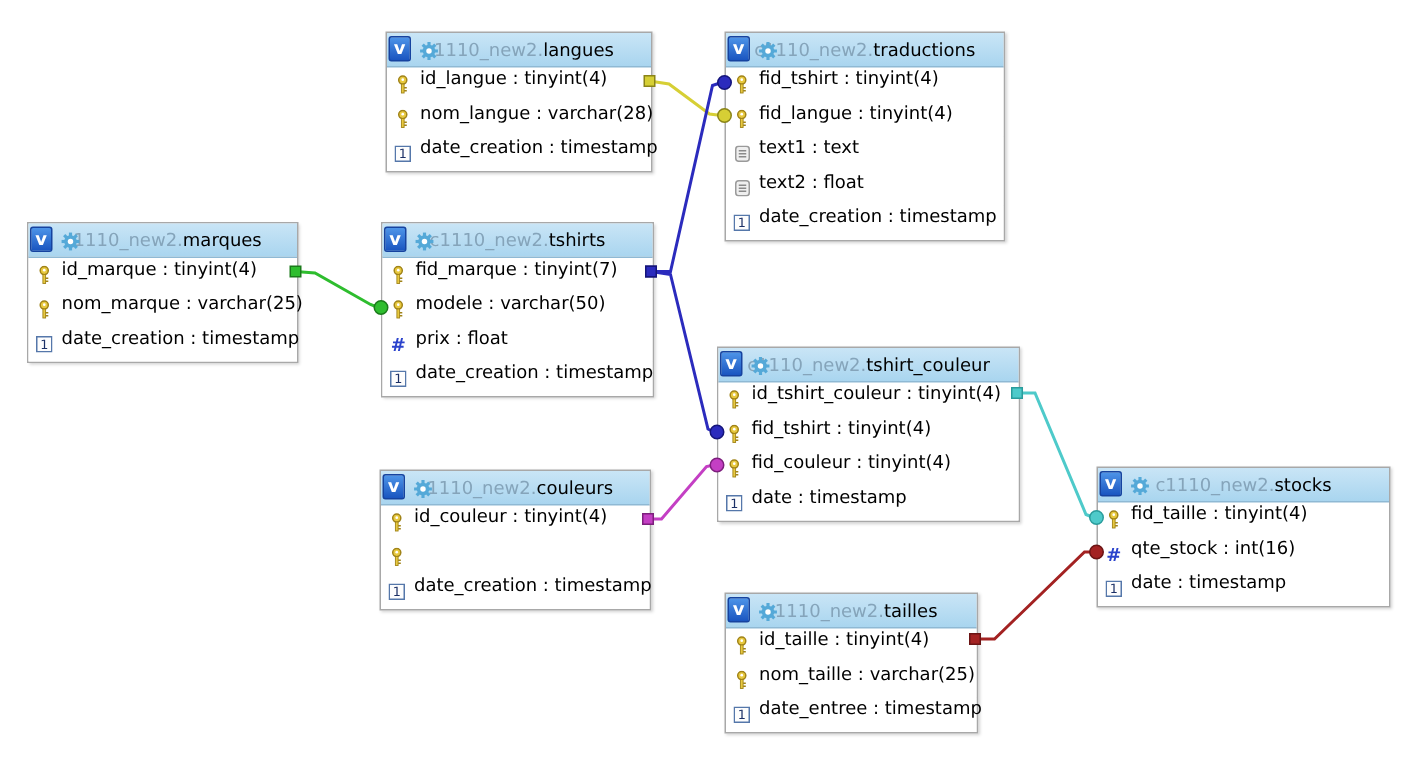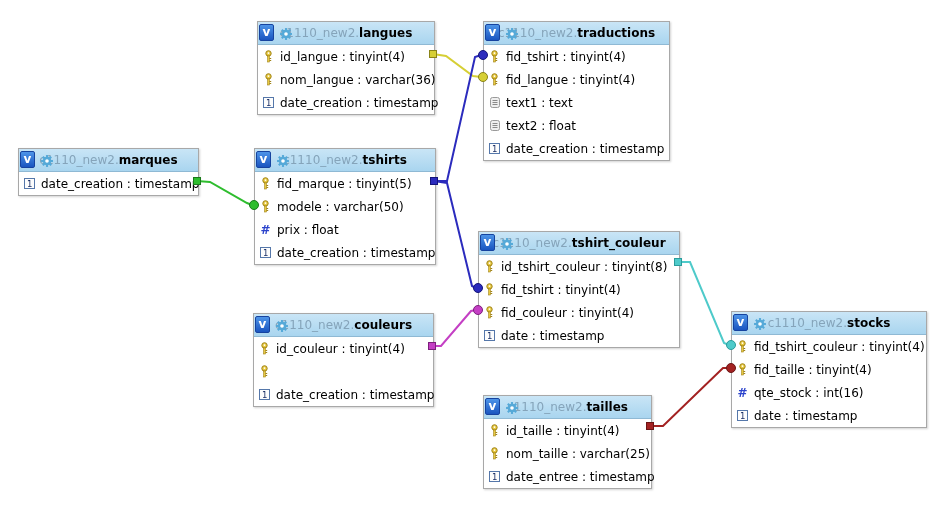--- a/index.html
+++ b/index.html
@@ -20,23 +20,23 @@
     cursor:move;
   }
   .vicon{
     position:absolute;left:1px;top:2px;width:15px;height:17px;
     background:linear-gradient(to bottom,#4d94e8,#1a55c0);
     border:1px solid #16439f;border-radius:2px;box-sizing:border-box;
     color:#fff;font-weight:bold;font-size:12px;line-height:15px;text-align:center;
   }
   .gearicon{position:absolute;left:21px;top:4px;width:14px;height:14px;}
   .prefix{color:#85a4ba;}
-  .tname{color:#000;font-weight:bold;}
+  .tname{color:#000;font-weight:normal;}
   .row{
-    height:23px;display:flex;align-items:center;gap:5px;
+    height:23px;display:flex;gap:5px;
     padding:0 5px 0 4px;font-size:12px;color:#000;white-space:nowrap;
     background:#fff;
   }
   .ficon{width:13px;display:flex;justify-content:center;align-items:center;flex:0 0 13px;}
   .numglyph{color:#2b43cc;font-weight:bold;font-size:12px;line-height:12px;}
 </style>
 </head>
 <body>
 
 <div id="canvas">
@@ -109,21 +109,21 @@
       <div class="row">
       <span class="ficon">
     <svg width="9" height="13" viewBox="0 0 9 13">
       <circle cx="4.5" cy="3.4" r="2.7" fill="#e8c93f" stroke="#a08318" stroke-width="1"></circle>
       <circle cx="4.5" cy="3.1" r="0.9" fill="#fff"></circle>
       <rect x="3.6" y="6" width="1.8" height="6" fill="#e8c93f" stroke="#a08318" stroke-width="0.6"></rect>
       <rect x="5.4" y="8" width="1.8" height="1" fill="#a08318"></rect>
       <rect x="5.4" y="10" width="1.8" height="1" fill="#a08318"></rect>
     </svg>
         </span>
-      <span>nom_langue : varchar(36)</span>
+      <span>nom_langue : varchar(28)</span>
     </div>
       <div class="row">
       <span class="ficon">
     <svg width="11" height="11" viewBox="0 0 11 11">
       <rect x="0.5" y="0.5" width="10" height="10" fill="#fdfdfd" stroke="#5577aa" stroke-width="1"></rect>
       <text x="5.6" y="8.6" font-size="8.5" fill="#1b2f66" text-anchor="middle" font-family="DejaVu Sans,sans-serif">1</text>
     </svg>
         </span>
       <span>date_creation : timestamp</span>
     </div>
@@ -213,20 +213,44 @@
               <line x1="4" y1="16" x2="16" y2="4"></line>
         </g>
         <circle cx="10" cy="10" r="6" fill="#55a9d8"></circle>
         <circle cx="10" cy="10" r="2.6" fill="#fff"></circle>
       </svg>
     </span>
     <span class="prefix">c1110_new2.</span><span class="tname">marques</span>
   </div>
       <div class="row">
       <span class="ficon">
+    <svg width="9" height="13" viewBox="0 0 9 13">
+      <circle cx="4.5" cy="3.4" r="2.7" fill="#e8c93f" stroke="#a08318" stroke-width="1"></circle>
+      <circle cx="4.5" cy="3.1" r="0.9" fill="#fff"></circle>
+      <rect x="3.6" y="6" width="1.8" height="6" fill="#e8c93f" stroke="#a08318" stroke-width="0.6"></rect>
+      <rect x="5.4" y="8" width="1.8" height="1" fill="#a08318"></rect>
+      <rect x="5.4" y="10" width="1.8" height="1" fill="#a08318"></rect>
+    </svg>
+        </span>
+      <span>id_marque : tinyint(4)</span>
+    </div>
+      <div class="row">
+      <span class="ficon">
+    <svg width="9" height="13" viewBox="0 0 9 13">
+      <circle cx="4.5" cy="3.4" r="2.7" fill="#e8c93f" stroke="#a08318" stroke-width="1"></circle>
+      <circle cx="4.5" cy="3.1" r="0.9" fill="#fff"></circle>
+      <rect x="3.6" y="6" width="1.8" height="6" fill="#e8c93f" stroke="#a08318" stroke-width="0.6"></rect>
+      <rect x="5.4" y="8" width="1.8" height="1" fill="#a08318"></rect>
+      <rect x="5.4" y="10" width="1.8" height="1" fill="#a08318"></rect>
+    </svg>
+        </span>
+      <span>nom_marque : varchar(25)</span>
+    </div>
+      <div class="row">
+      <span class="ficon">
     <svg width="11" height="11" viewBox="0 0 11 11">
       <rect x="0.5" y="0.5" width="10" height="10" fill="#fdfdfd" stroke="#5577aa" stroke-width="1"></rect>
       <text x="5.6" y="8.6" font-size="8.5" fill="#1b2f66" text-anchor="middle" font-family="DejaVu Sans,sans-serif">1</text>
     </svg>
         </span>
       <span>date_creation : timestamp</span>
     </div>
     </div>
     <div class="tbl" style="left: 254px; top: 148px; width: 180px;">
       <div class="hd">
@@ -248,21 +272,21 @@
       <div class="row">
       <span class="ficon">
     <svg width="9" height="13" viewBox="0 0 9 13">
       <circle cx="4.5" cy="3.4" r="2.7" fill="#e8c93f" stroke="#a08318" stroke-width="1"></circle>
       <circle cx="4.5" cy="3.1" r="0.9" fill="#fff"></circle>
       <rect x="3.6" y="6" width="1.8" height="6" fill="#e8c93f" stroke="#a08318" stroke-width="0.6"></rect>
       <rect x="5.4" y="8" width="1.8" height="1" fill="#a08318"></rect>
       <rect x="5.4" y="10" width="1.8" height="1" fill="#a08318"></rect>
     </svg>
         </span>
-      <span>fid_marque : tinyint(5)</span>
+      <span>fid_marque : tinyint(7)</span>
     </div>
       <div class="row">
       <span class="ficon">
     <svg width="9" height="13" viewBox="0 0 9 13">
       <circle cx="4.5" cy="3.4" r="2.7" fill="#e8c93f" stroke="#a08318" stroke-width="1"></circle>
       <circle cx="4.5" cy="3.1" r="0.9" fill="#fff"></circle>
       <rect x="3.6" y="6" width="1.8" height="6" fill="#e8c93f" stroke="#a08318" stroke-width="0.6"></rect>
       <rect x="5.4" y="8" width="1.8" height="1" fill="#a08318"></rect>
       <rect x="5.4" y="10" width="1.8" height="1" fill="#a08318"></rect>
     </svg>
@@ -305,21 +329,21 @@
       <div class="row">
       <span class="ficon">
     <svg width="9" height="13" viewBox="0 0 9 13">
       <circle cx="4.5" cy="3.4" r="2.7" fill="#e8c93f" stroke="#a08318" stroke-width="1"></circle>
       <circle cx="4.5" cy="3.1" r="0.9" fill="#fff"></circle>
       <rect x="3.6" y="6" width="1.8" height="6" fill="#e8c93f" stroke="#a08318" stroke-width="0.6"></rect>
       <rect x="5.4" y="8" width="1.8" height="1" fill="#a08318"></rect>
       <rect x="5.4" y="10" width="1.8" height="1" fill="#a08318"></rect>
     </svg>
         </span>
-      <span>id_tshirt_couleur : tinyint(8)</span>
+      <span>id_tshirt_couleur : tinyint(4)</span>
     </div>
       <div class="row">
       <span class="ficon">
     <svg width="9" height="13" viewBox="0 0 9 13">
       <circle cx="4.5" cy="3.4" r="2.7" fill="#e8c93f" stroke="#a08318" stroke-width="1"></circle>
       <circle cx="4.5" cy="3.1" r="0.9" fill="#fff"></circle>
       <rect x="3.6" y="6" width="1.8" height="6" fill="#e8c93f" stroke="#a08318" stroke-width="0.6"></rect>
       <rect x="5.4" y="8" width="1.8" height="1" fill="#a08318"></rect>
       <rect x="5.4" y="10" width="1.8" height="1" fill="#a08318"></rect>
     </svg>
@@ -408,32 +432,20 @@
               <line x1="1.5" y1="10" x2="18.5" y2="10"></line>
           <line x1="4" y1="4" x2="16" y2="16"></line>
               <line x1="4" y1="16" x2="16" y2="4"></line>
         </g>
         <circle cx="10" cy="10" r="6" fill="#55a9d8"></circle>
         <circle cx="10" cy="10" r="2.6" fill="#fff"></circle>
       </svg>
     </span>
     <span class="prefix">c1110_new2.</span><span class="tname">stocks</span>
   </div>
-      <div class="row">
-      <span class="ficon">
-    <svg width="9" height="13" viewBox="0 0 9 13">
-      <circle cx="4.5" cy="3.4" r="2.7" fill="#e8c93f" stroke="#a08318" stroke-width="1"></circle>
-      <circle cx="4.5" cy="3.1" r="0.9" fill="#fff"></circle>
-      <rect x="3.6" y="6" width="1.8" height="6" fill="#e8c93f" stroke="#a08318" stroke-width="0.6"></rect>
-      <rect x="5.4" y="8" width="1.8" height="1" fill="#a08318"></rect>
-      <rect x="5.4" y="10" width="1.8" height="1" fill="#a08318"></rect>
-    </svg>
-        </span>
-      <span>fid_tshirt_couleur : tinyint(4)</span>
-    </div>
       <div class="row">
       <span class="ficon">
     <svg width="9" height="13" viewBox="0 0 9 13">
       <circle cx="4.5" cy="3.4" r="2.7" fill="#e8c93f" stroke="#a08318" stroke-width="1"></circle>
       <circle cx="4.5" cy="3.1" r="0.9" fill="#fff"></circle>
       <rect x="3.6" y="6" width="1.8" height="6" fill="#e8c93f" stroke="#a08318" stroke-width="0.6"></rect>
       <rect x="5.4" y="8" width="1.8" height="1" fill="#a08318"></rect>
       <rect x="5.4" y="10" width="1.8" height="1" fill="#a08318"></rect>
     </svg>
         </span>

